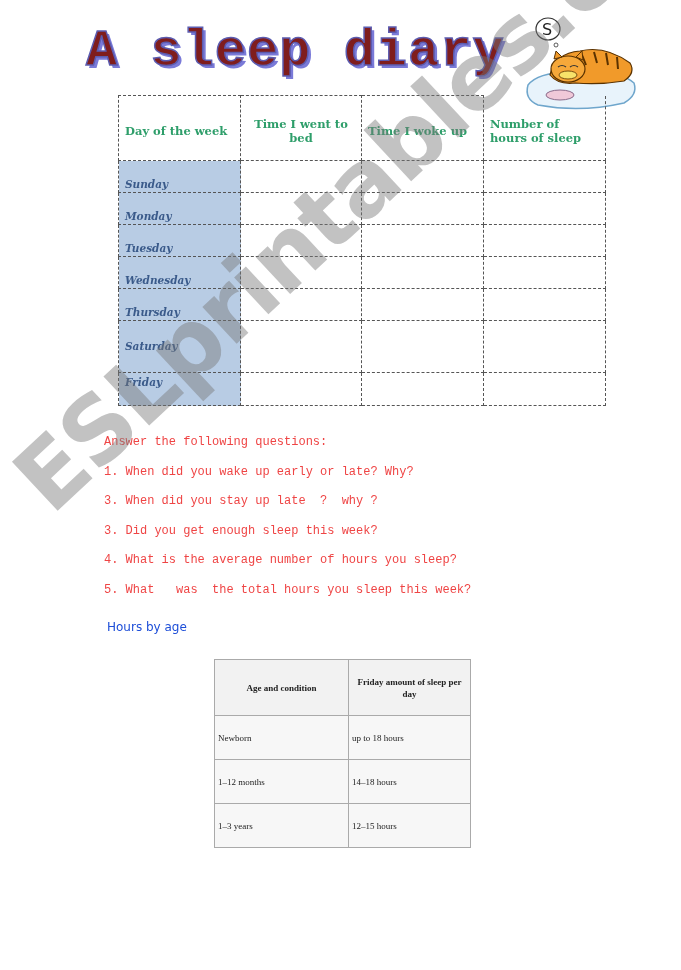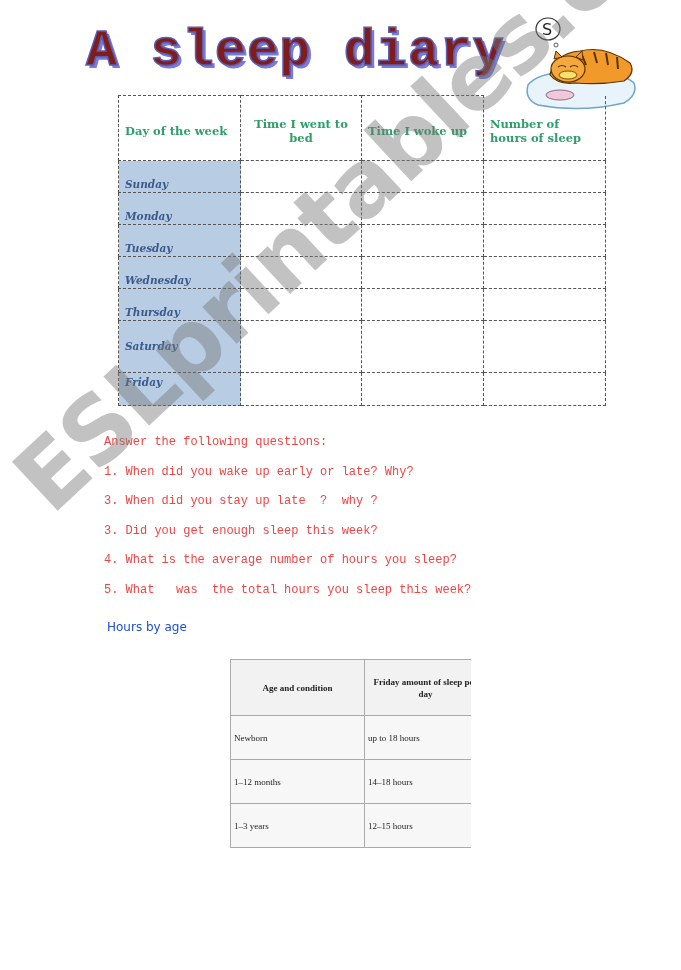--- a/index.html
+++ b/index.html
@@ -49,21 +49,21 @@
     .questions .line { height: 29.5px; line-height: 20px; white-space: pre; }
     .hours-label {
       position: absolute; left: 107px; top: 620px; font-size: 12px; color: #1d4ed8;
       font-family: "DejaVu Sans", sans-serif;
     }
     .hours-wrap {
       position: absolute; left: 214px; top: 659px; width: 257px; height: 190px; overflow: hidden;
     }
     .hours {
       border-collapse: collapse; table-layout: fixed; width: 257px; background: #f7f7f7;
-      font-family: "Liberation Serif", serif; font-size: 9px; color: #222; margin-left: 16px;
+      font-family: "Liberation Serif", serif; font-size: 9px; color: #222;
     }
     .hours td { border: 1px solid #aaa; padding: 0 3px; }
     .hours tr.head td { height: 55px; background: #f2f2f2; text-align: center; font-weight: bold; line-height: 12px; }
     .hours tr.r td { height: 43px; }
     .hours td.c1 { width: 127px; }
     .hours td.indent { }
     .watermark {
       position: absolute; left: 30px; top: 440px;
       font-family: "DejaVu Sans", sans-serif; font-weight: bold; font-size: 92px;
       color: rgba(120,120,120,0.45); white-space: nowrap; letter-spacing: -2px;

